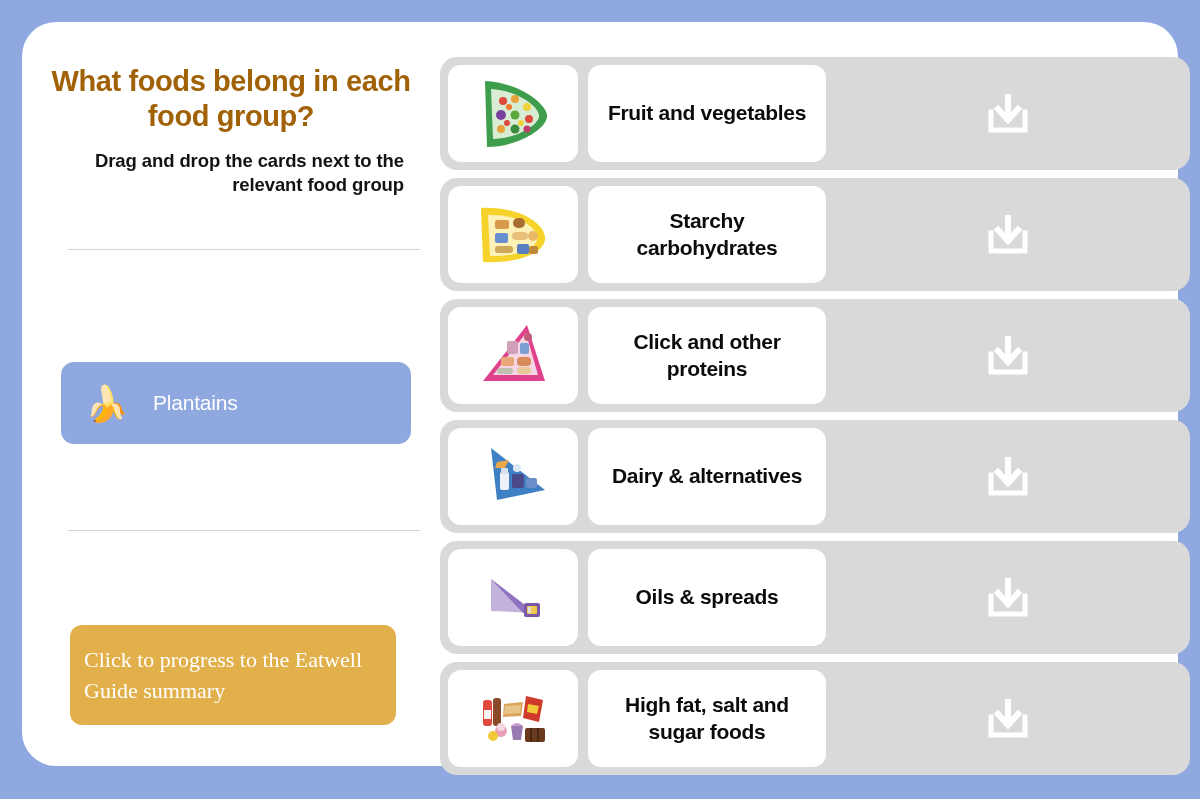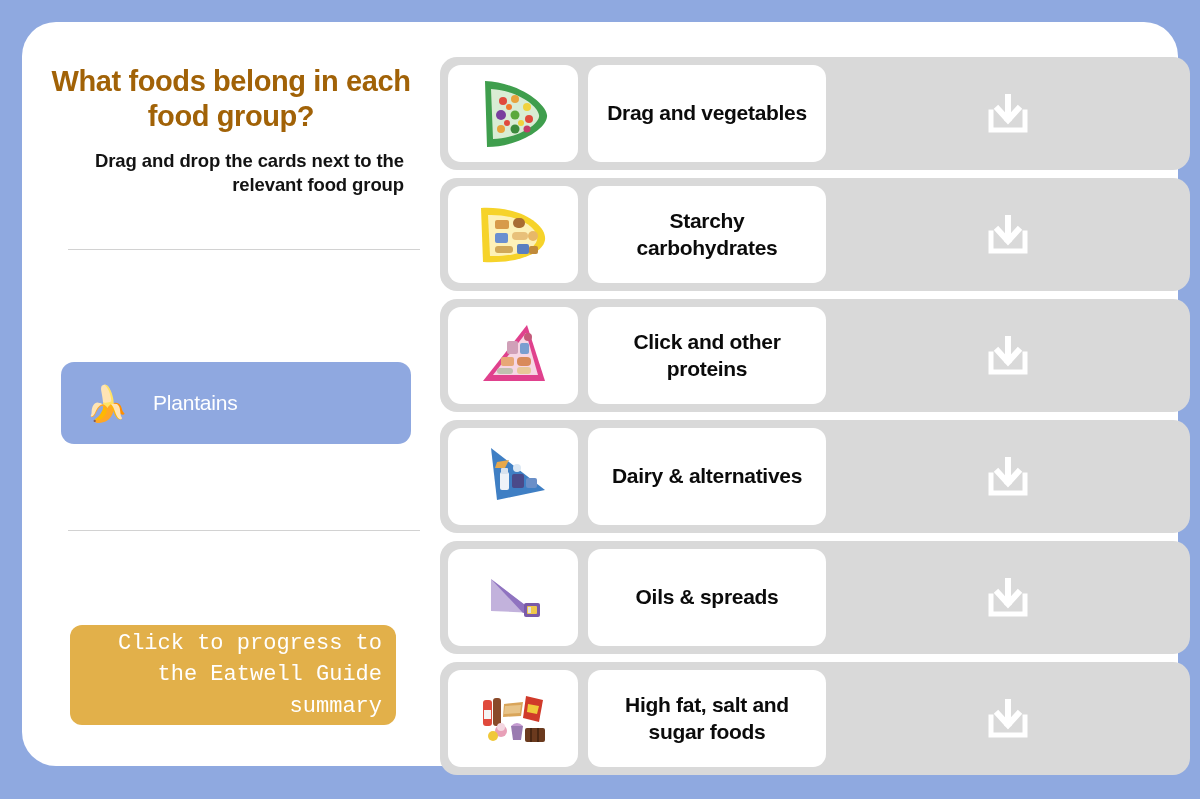--- a/index.html
+++ b/index.html
@@ -98,25 +98,25 @@
   #progress-button {
     position: absolute;
     left: 26px;
     top: 591px;
     width: 326px;
     height: 100px;
     background: #e2b04a;
     border-radius: 12px;
     border: none;
     color: #ffffff;
-    font-family: Liberation Mono, monospace;
+    font-family: Liberation Serif, serif;
     font-size: 22px;
     font-weight: normal;
     line-height: 1.42;
-    text-align: right;
+    text-align: left;
     cursor: pointer;
     padding: 0 14px;
     display: flex;
     align-items: center;
     justify-content: center;
   }
 
   
   #food-group-list {
     position: absolute;
@@ -223,21 +223,21 @@
             <circle cx="30" cy="52" r="4" fill="#e8a33c"></circle>
               <circle cx="44" cy="52" r="4.5" fill="#3c8a3c"></circle>
             <circle cx="56" cy="52" r="3.5" fill="#c43c6a"></circle>
               <circle cx="38" cy="30" r="3" fill="#f07a2c"></circle>
             <circle cx="50" cy="46" r="3" fill="#f0d23c"></circle>
               <circle cx="36" cy="46" r="3" fill="#e04a3c"></circle>
           </svg>
         </span>
       </div>
       <div class="row-label-card">
-        <span class="row-label-text">Drag and vegetables</span>
+        <span class="row-label-text">Fruit and vegetables</span>
       </div>
       <div class="row-drop-zone">
         <span>
           <svg class="download-icon" width="46" height="44" viewBox="0 0 46 44">
             <path d="M23 5 L23 26 M23 28 L13 17 M23 28 L33 17" stroke="#ffffff" stroke-width="6" fill="none" stroke-linecap="square"></path>
             <path d="M6 20 L6 38 L40 38 L40 20" stroke="#ffffff" stroke-width="5" fill="none" stroke-linecap="square"></path>
           </svg>
         </span>
       </div>
     </div>

